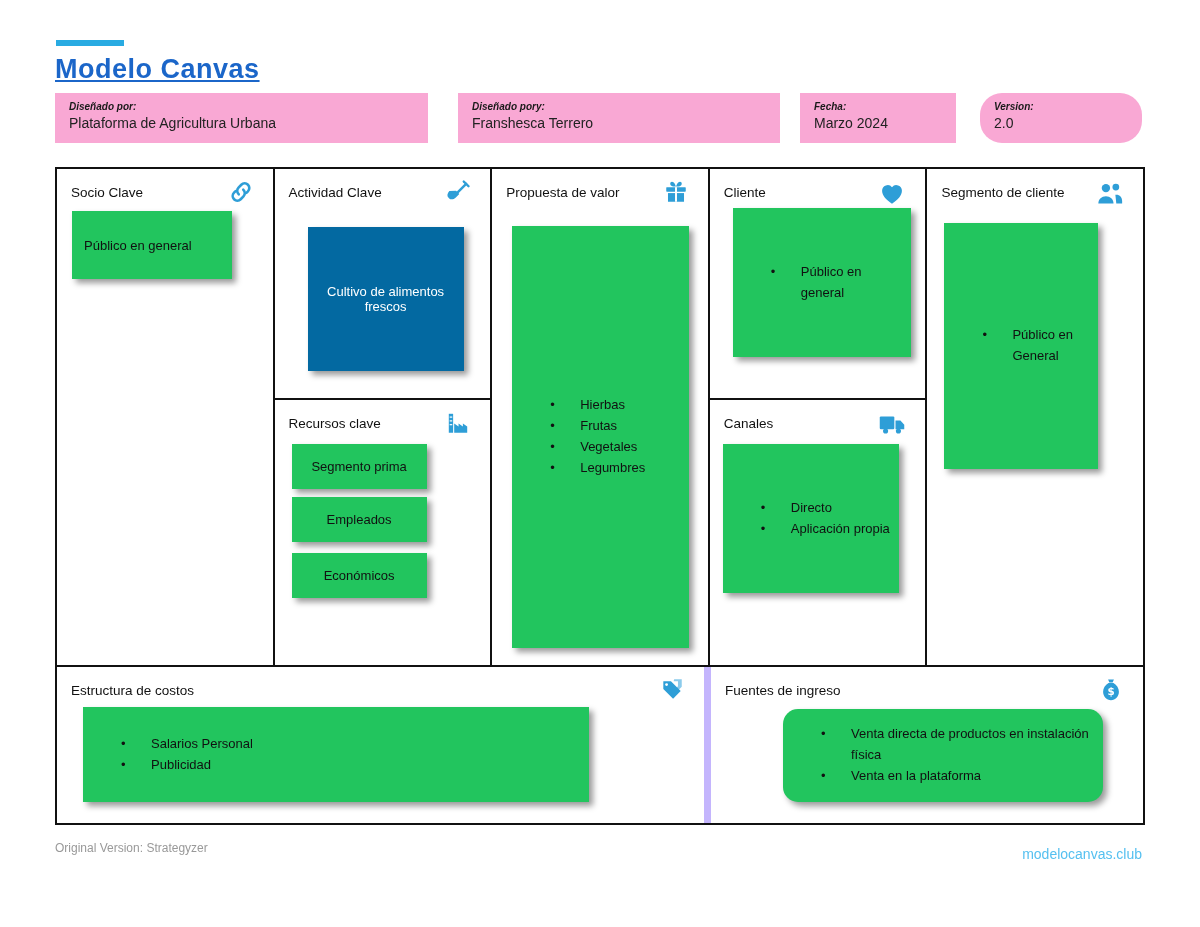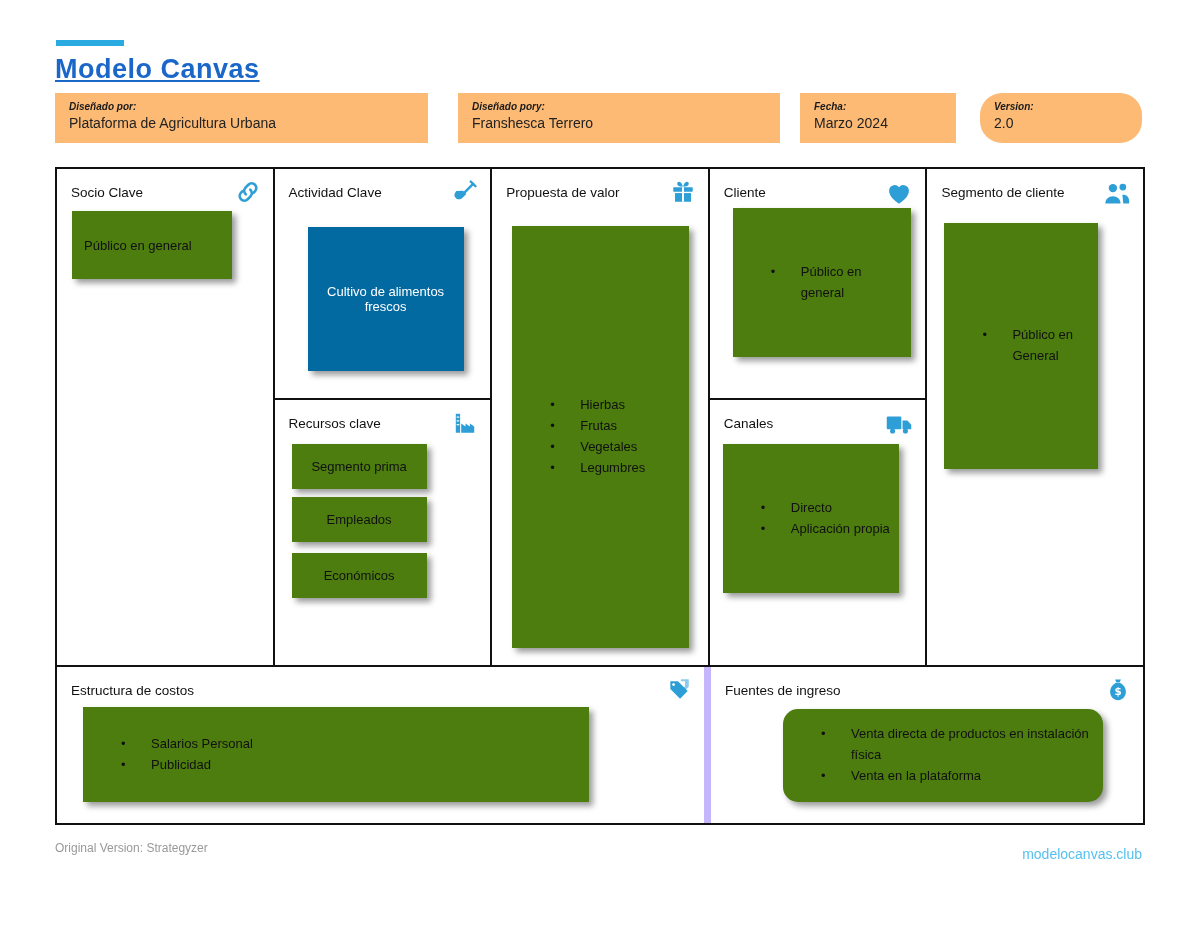--- a/index.html
+++ b/index.html
@@ -4,47 +4,47 @@
 <style>
   * { box-sizing: border-box; margin: 0; padding: 0; }
   html,body { width:1200px; height:927px; background:#ffffff;
     font-family:"Liberation Sans", sans-serif; color:#1a1a1a; }
   .page { position:relative; width:1200px; height:927px; overflow:hidden; background:#fff; }
 
   
   .accent-bar { position:absolute; left:56px; top:40px; width:68px; height:6px; background:#29ABE2; }
   .page-title { position:absolute; left:55px; top:54px; font-size:27px; font-weight:bold;
     color:#1B66C9; text-decoration:underline; letter-spacing:.5px; cursor:pointer; }
-  .hfield { position:absolute; top:93px; height:50px; background:#fdba74; padding:8px 14px 0 14px; }
+  .hfield { position:absolute; top:93px; height:50px; background:#f9a8d4; padding:8px 14px 0 14px; }
   .hfield .lbl { font-size:10px; font-style:italic; font-weight:bold; color:#1a1a1a; margin-bottom:3px; }
   .hfield .val { font-size:14px; color:#222; }
   .f1 { left:55px;  width:373px; }
   .f2 { left:458px; width:322px; }
   .f3 { left:800px; width:156px; }
   .f4 { left:980px; width:162px;border-radius:22px; }
 
   
   .grid { position:absolute; left:55px; top:167px; width:1090px; height:658px; border:2px solid #111; background:#fff; }
   .top-area { display:flex; height:498px; border-bottom:2px solid #111; }
   .col { flex:1 1 0; position:relative; border-right:2px solid #111; }
   .col:last-child { border-right:none; }
   .col-split { display:flex; flex-direction:column; padding:0; }
   .sub1 { height:231px; position:relative; border-bottom:2px solid #111; }
   .sub2 { flex:1; position:relative; }
   .bottom-area { display:flex; height:156px; }
   .costos-cell { width:654px; position:relative; border-right:7px solid #c4b5fd; }
   .ingresos-cell { flex:1; position:relative; }
 
-  .sec-head { position:absolute; left:14px; right:12px; top:10px; display:flex;
+  .sec-head { position:absolute; left:14px; right:19px; top:10px; display:flex;
     justify-content:space-between; align-items:flex-start; pointer-events:none; }
   .sec-title { font-size:13.5px; color:#111; padding-top:6px; }
   .sec-icon { flex:0 0 auto; }
 
   
-  .note { position:absolute; background:#4d7c0f; box-shadow:4px 4px 6px rgba(0,0,0,.4);
+  .note { position:absolute; background:#22c55e; box-shadow:4px 4px 6px rgba(0,0,0,.4);
     font-size:13px; color:#111; }
   .note.magenta { background:#0369a1; color:#fff; }
   .center-txt { display:flex; align-items:center; justify-content:center; text-align:center; padding:6px 14px; }
   .left-txt { display:flex; align-items:center; padding:6px 12px; }
   .bullets-host { display:flex; align-items:center; }
   ul.bullets { list-style:none; width:100%; padding:0 8px 0 38px; }
   ul.bullets li { display:flex; line-height:1.6; }
   ul.bullets li::before { content:"\2022"; flex:0 0 30px; }
 
   

